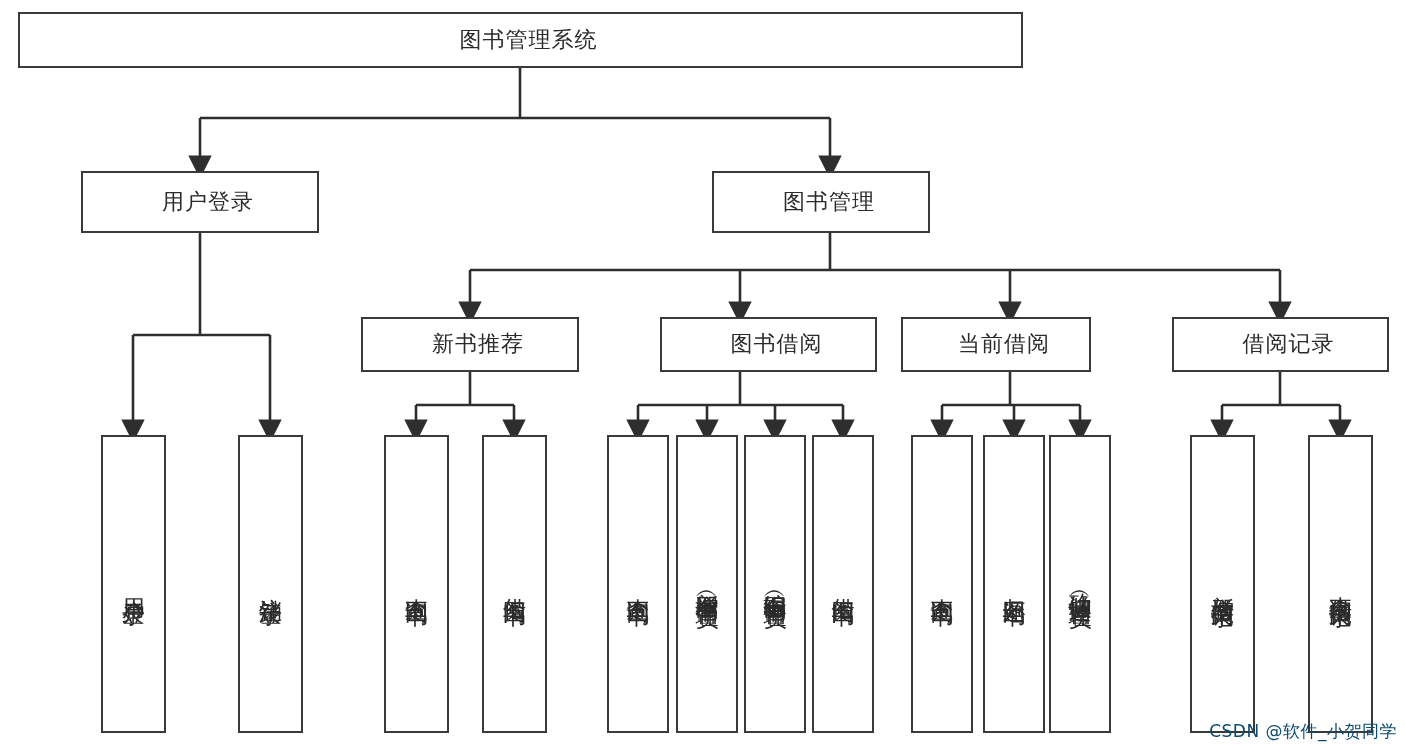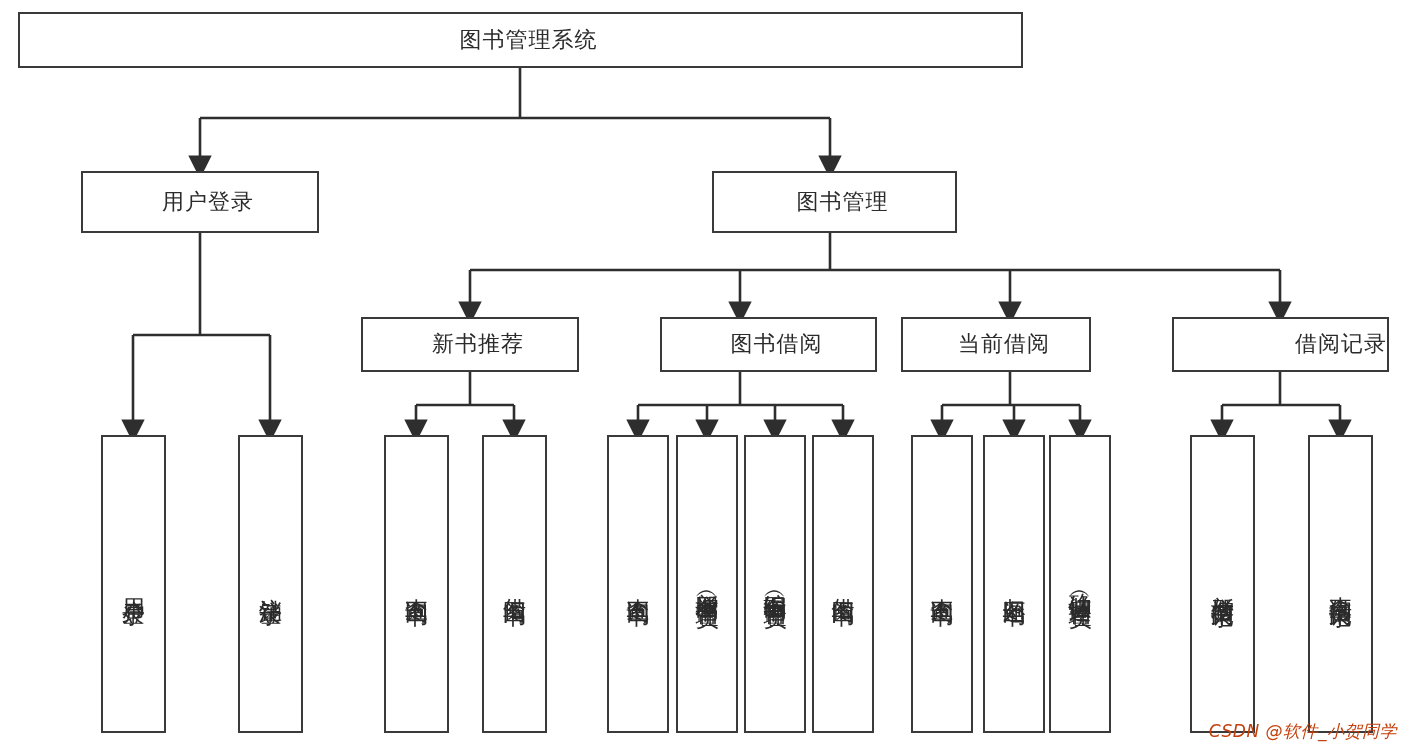--- a/index.html
+++ b/index.html
@@ -57,25 +57,24 @@
     text-orientation: upright;
     display: block;
     white-space: normal;
     max-height: 100%;
   }
   .watermark {
     position: absolute;
     right: 8px;
     bottom: 4px;
     font-size: 17px;
-    color: #c2410c;
+    color: #0c4a6e;
     letter-spacing: 0.5px;
     white-space: nowrap;
     user-select: none;
-    font-style: italic;
   }
 </style>
 </head>
 <body>
 
 <div id="canvas">
 
   <svg class="wires" viewBox="0 0 1405 747" xmlns="http://www.w3.org/2000/svg">
     <defs>
       <marker id="arrow" markerWidth="9" markerHeight="9" refX="1" refY="4.5" orient="auto" markerUnits="strokeWidth">
@@ -126,34 +125,34 @@
     </g>
   </svg>
 
   <div class="node horiz" style="left:18px; top:12px; width:1005px; height:56px;">
     <span>图书管理系统</span>
   </div>
 
   <div class="node horiz" style="left:81px; top:171px; width:238px; height:62px;">
     <span>用户登录</span>
   </div>
-  <div class="node horiz" style="left:712px; top:171px; width:245px; height:62px;justify-content:center;">
+  <div class="node horiz" style="left:712px; top:171px; width:218px; height:62px;justify-content:center;">
     <span>图书管理</span>
   </div>
 
   <div class="node horiz" style="left:361px; top:317px; width:218px; height:55px;">
     <span>新书推荐</span>
   </div>
   <div class="node horiz" style="left:660px; top:317px; width:217px; height:55px;">
     <span>图书借阅</span>
   </div>
   <div class="node horiz" style="left:901px; top:317px; width:190px; height:55px;">
     <span>当前借阅</span>
   </div>
-  <div class="node horiz" style="left:1172px; top:317px; width:217px; height:55px;justify-content:flex-end;">
+  <div class="node horiz" style="left:1172px; top:317px; width:217px; height:55px;">
     <span>借阅记录</span>
   </div>
 
   <div class="node vert" style="left:101px; top:435px; width:65px; height:298px;">
     <span class="vlabel">用户登录</span>
   </div>
   <div class="node vert" style="left:238px; top:435px; width:65px; height:298px;">
     <span class="vlabel">注销登录</span>
   </div>
 

